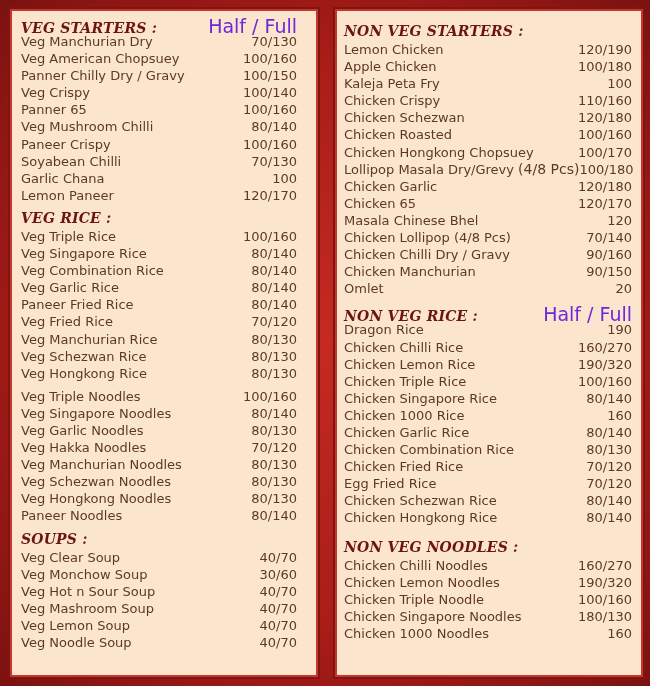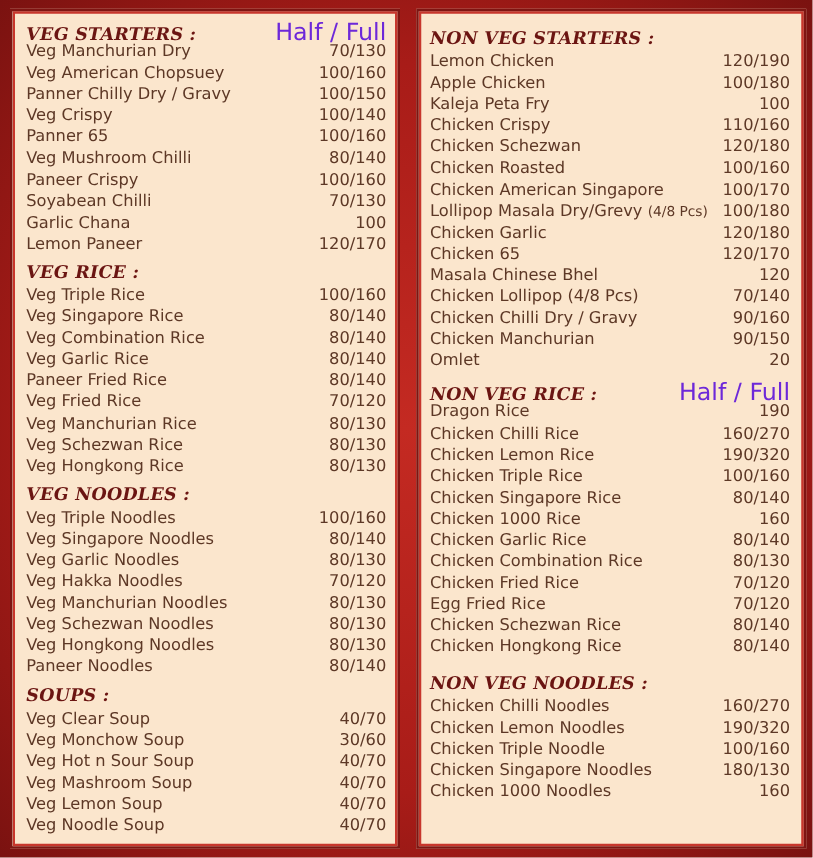--- a/index.html
+++ b/index.html
@@ -9,41 +9,41 @@
     font-family: "DejaVu Sans", sans-serif;
     position:relative;
   }
   .panel {
     position:absolute; top:7px;
     background:#fbe6cd;
     border:2px solid #7e1512;
     box-shadow: 0 0 0 2px #c7362c inset;
     box-sizing:border-box;
   }
-  .panel-left { left:8px; width:312px; height:672px; padding:6px 9px 0 11px; }
+  .panel-left { left:8px; width:312px; height:672px; padding:6px 21px 0 11px; }
   .panel-right { left:333px; width:312px; height:672px; padding:14px 11px 0 9px; }
   .section { margin-bottom:6px; }
   .section-header {
     display:flex; justify-content:space-between; align-items:baseline;
     height:18px;
   }
   .section-title {
     font-family:"DejaVu Serif", serif; font-style:italic; font-weight:bold;
     color:#6b1512; font-size:14px; letter-spacing:0.2px;
   }
   .section-note {
     font-family:"DejaVu Sans", sans-serif; color:#6d28d9; font-size:19px;
   }
   .row {
     display:flex; justify-content:space-between; align-items:baseline;
     height:17.1px; line-height:17.1px;
     font-size:13px; color:#5d3826;
     white-space:nowrap;
   }
-  .row .name small { font-size:11px; }
+  .row .name small { font-size:14px; }
   .row .price { text-align:right; }
 </style>
 </head>
 <body>
 
 <div class="panel panel-left" id="left">
     <div class="section">
       <div class="section-header">
         <span class="section-title">VEG STARTERS :</span>
         <span class="section-note">Half / Full</span>
@@ -125,24 +125,20 @@
       <div class="row">
         <span class="name"><span>Veg Schezwan Rice</span></span>
         <span class="price">80/130</span>
       </div>
       <div class="row">
         <span class="name"><span>Veg Hongkong Rice</span></span>
         <span class="price">80/130</span>
       </div>
     </div>
     <div class="section">
-      <div class="section-header">
-        <span class="section-title">VEG NOODLES :</span>
-        <span class="section-note"></span>
-      </div>
       <div class="row">
         <span class="name"><span>Veg Triple Noodles</span></span>
         <span class="price">100/160</span>
       </div>
       <div class="row">
         <span class="name"><span>Veg Singapore Noodles</span></span>
         <span class="price">80/140</span>
       </div>
       <div class="row">
         <span class="name"><span>Veg Garlic Noodles</span></span>
@@ -224,21 +220,21 @@
       </div>
       <div class="row">
         <span class="name"><span>Chicken Schezwan</span></span>
         <span class="price">120/180</span>
       </div>
       <div class="row">
         <span class="name"><span>Chicken Roasted</span></span>
         <span class="price">100/160</span>
       </div>
       <div class="row">
-        <span class="name"><span>Chicken American Singapore</span></span>
+        <span class="name"><span>Chicken Hongkong Chopsuey</span></span>
         <span class="price">100/170</span>
       </div>
       <div class="row">
         <span class="name"><span>Lollipop Masala Dry/Grevy </span><small>(4/8 Pcs)</small></span>
         <span class="price">100/180</span>
       </div>
       <div class="row">
         <span class="name"><span>Chicken Garlic</span></span>
         <span class="price">120/180</span>
       </div>

